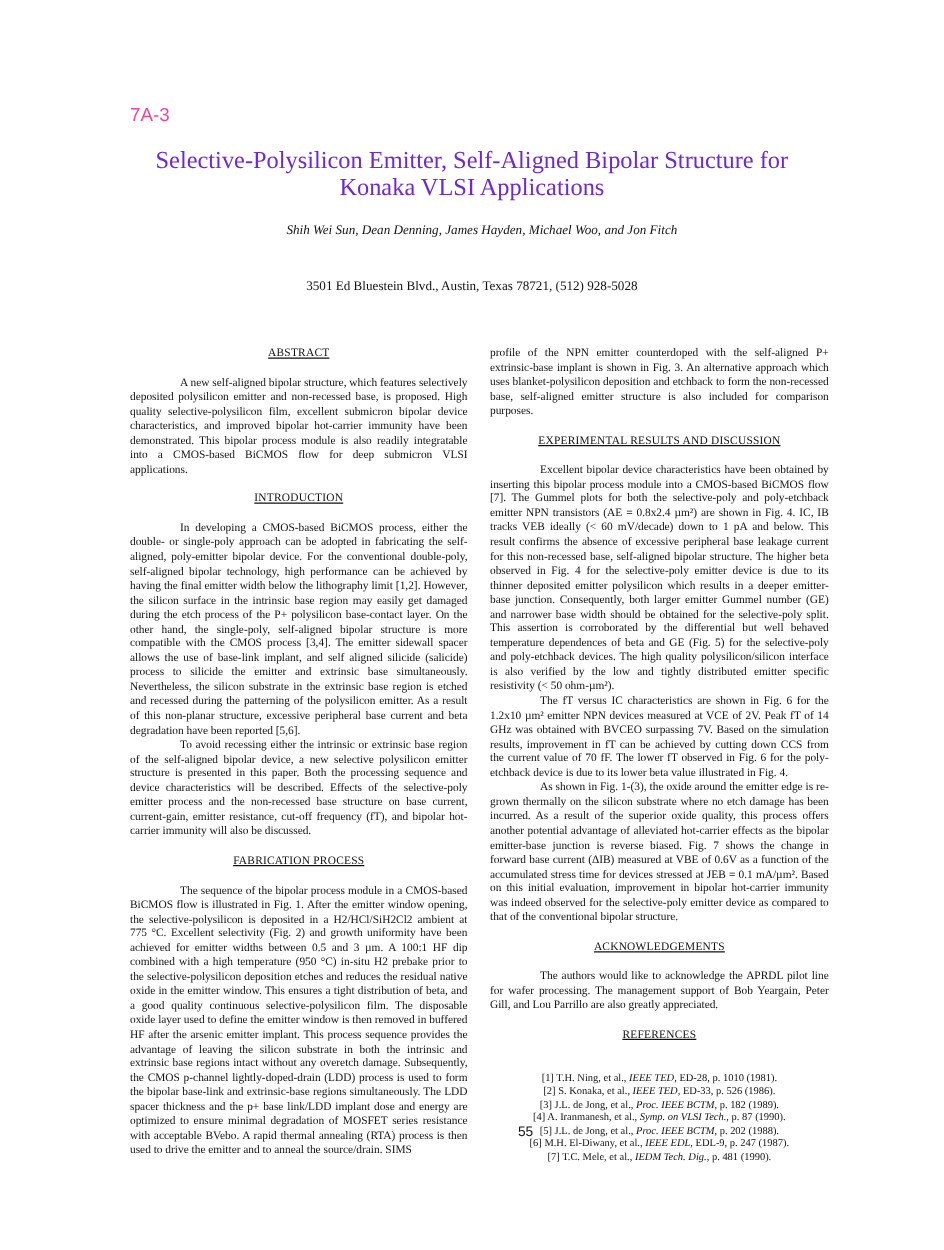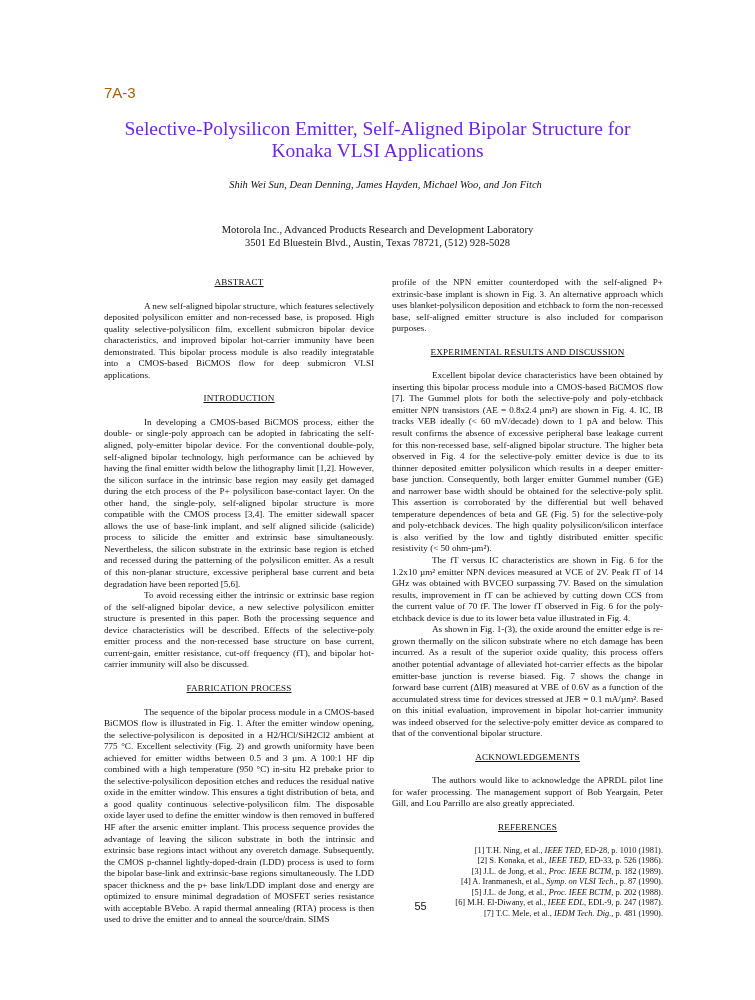--- a/index.html
+++ b/index.html
@@ -2,21 +2,21 @@
 <html><head>
 <meta charset="utf-8">
 <style>
   html, body { margin: 0; padding: 0; }
   body {
     width: 755px; height: 1000px; background: #ffffff; position: relative; overflow: hidden;
     font-family: "Liberation Serif", "DejaVu Serif", serif; color: #111;
   }
   .session {
     position: absolute; left: 104px; top: 84px;
-    font-family: "Liberation Sans", "DejaVu Sans", sans-serif; font-size: 15px; color: #a16207;
+    font-family: "Liberation Sans", "DejaVu Sans", sans-serif; font-size: 15px; color: #ec4899;
   }
   .title {
     position: absolute; left: 60px; top: 118px; width: 635px; text-align: center;
     font-size: 19.5px; line-height: 22px; color: #6d28d9;
   }
   .authors {
     position: absolute; left: 68px; top: 179px; width: 635px; text-align: center;
     font-size: 10.5px; font-style: italic;
   }
   .affil {
@@ -27,42 +27,41 @@
     position: absolute; top: 277px; font-size: 9.1px; line-height: 11.55px; text-align: justify;
   }
   .col.left { left: 104px; width: 270px; }
   .col.right { left: 392px; width: 271px; }
   .col p { margin: 0; }
   .col p.ind { text-indent: 40px; }
   .heading {
     text-align: center; text-decoration: underline; margin: 0; font-size: 9.1px; letter-spacing: 0.2px;
   }
   .gap-m { height: 12px; }
-  .refs { margin: 0; padding: 0; list-style: none; font-size: 8.4px; line-height: 10.6px; text-align: right; }
+  .refs { margin: 12px; padding: 0; list-style: none; font-size: 8.4px; line-height: 10.6px; text-align: center; }
   .refs li { white-space: nowrap; }
   .refs i { font-style: italic; }
   .pagenum {
     position: absolute; left: 0; width: 755px; top: 900px; text-align: center;
     font-family: "Liberation Sans", "DejaVu Sans", sans-serif; font-size: 11px; padding-left: 43px;
   }
 </style>
 </head>
 <body>
 
 <div class="session">7A-3</div>
 
 <div class="title">
   <div>Selective-Polysilicon Emitter, Self-Aligned Bipolar Structure for</div>
   <div>Konaka VLSI Applications</div>
 </div>
 
 <div class="authors">Shih Wei Sun, Dean Denning, James Hayden, Michael Woo, and Jon Fitch</div>
 
 <div class="affil">
-  <div>Motorola Inc., Advanced Products Research and Development Laboratory</div>
   <div>3501 Ed Bluestein Blvd., Austin, Texas 78721, (512) 928-5028</div>
 </div>
 
 <div class="col left">
   <p class="heading">ABSTRACT</p>
   <div class="gap-m"></div>
   <p class="ind">A new self-aligned bipolar structure, which features selectively deposited polysilicon emitter and non-recessed base, is proposed.  High quality selective-polysilicon film, excellent submicron bipolar device characteristics, and improved bipolar hot-carrier immunity have been demonstrated.  This bipolar process module is also readily integratable into a CMOS-based BiCMOS flow for deep submicron VLSI applications.</p>
   <div class="gap-m"></div>
   <p class="heading">INTRODUCTION</p>
   <div class="gap-m"></div>

